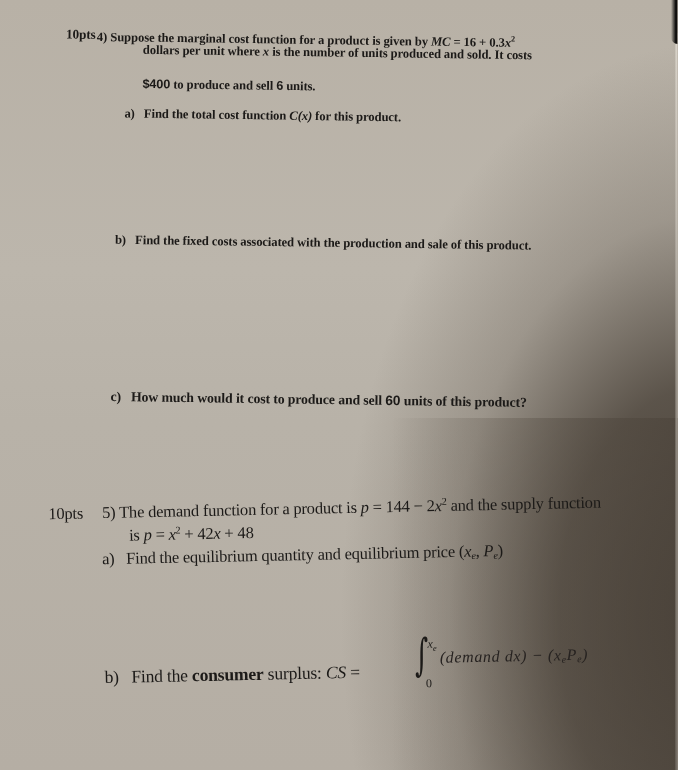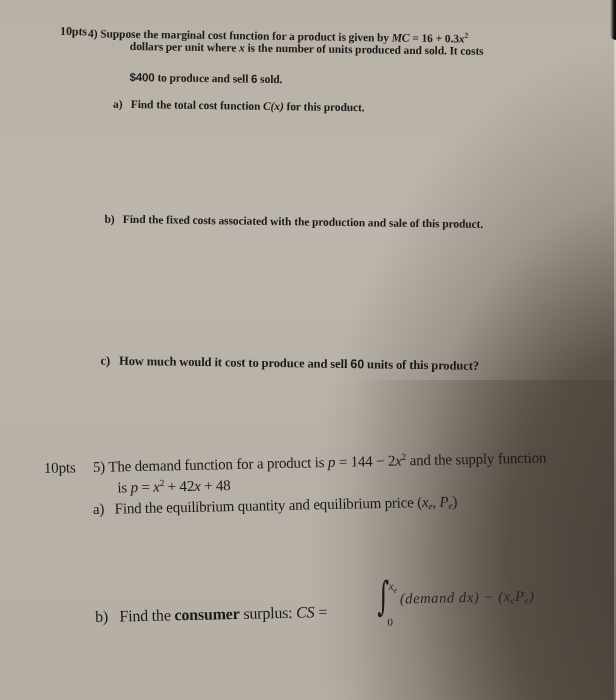--- a/index.html
+++ b/index.html
@@ -144,21 +144,21 @@
   <div class="line q4-l1">
     <span>4)</span>
     <span>Suppose the marginal cost function for a product is given by </span><span class="it">MC</span><span> = 16 + 0.3</span><span class="it">x</span><sup style="font-size:0.65em">2</sup>
   </div>
 
   <div class="line q4-l2">
     <span>dollars per unit where </span><span class="it">x</span><span> is the number of units produced and sold. It costs</span>
   </div>
 
   <div class="line q4-l3">
-    <span class="num">$400</span><span> to produce and sell </span><span class="num">6</span><span> sold.</span>
+    <span class="num">$400</span><span> to produce and sell </span><span class="num">6</span><span> units.</span>
   </div>
 
   <div class="line q4a">
     <span>a)</span>&nbsp;&nbsp;&nbsp;<span>Find the total cost function </span><span class="it">C(x)</span><span> for this product.</span>
   </div>
 
   <div class="line q4b">
     <span>b)</span>&nbsp;&nbsp;&nbsp;<span>Find the fixed costs associated with the production and sale of this product.</span>
   </div>
 

